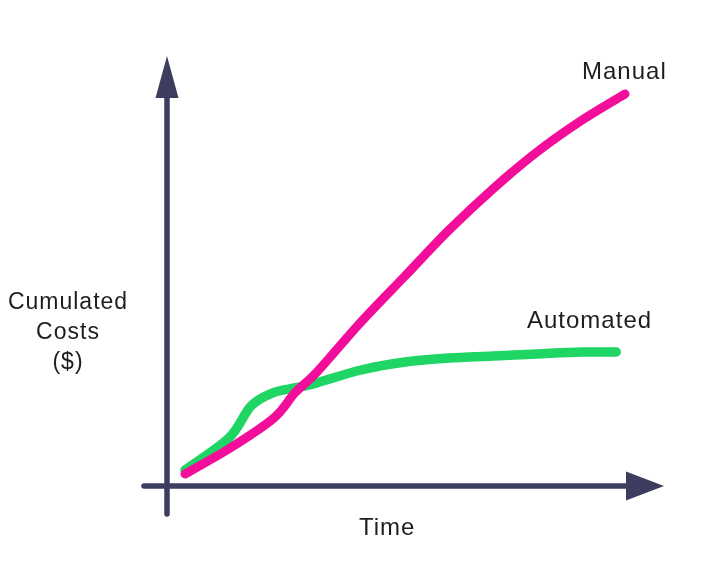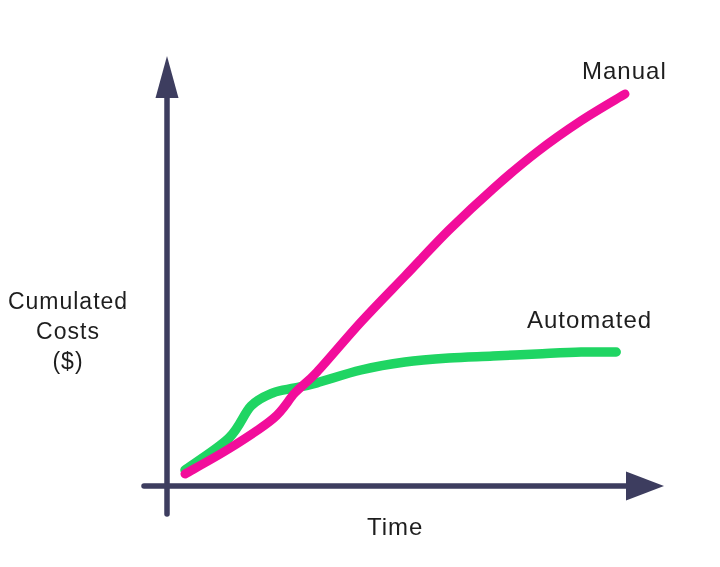--- a/index.html
+++ b/index.html
@@ -42,21 +42,21 @@
     white-space: pre-line;
   }
   .y-label {
     left: -16px;
     top: 286px;
     width: 168px;
     text-align: center;
     font-size: 23px;
     line-height: 30px;
   }
-  .x-label  { left: 359px; top: 513px; margin-left: 8px; }
+  .x-label  { left: 359px; top: 513px; }
   .manual-label    { left: 582px; top: 57px; }
   .automated-label { left: 527px; top: 306px; }
 </style>
 </head>
 <body>
 
 <div class="stage">
 
   <svg class="chart-svg" width="720" height="567" viewBox="0 0 720 567">
 

